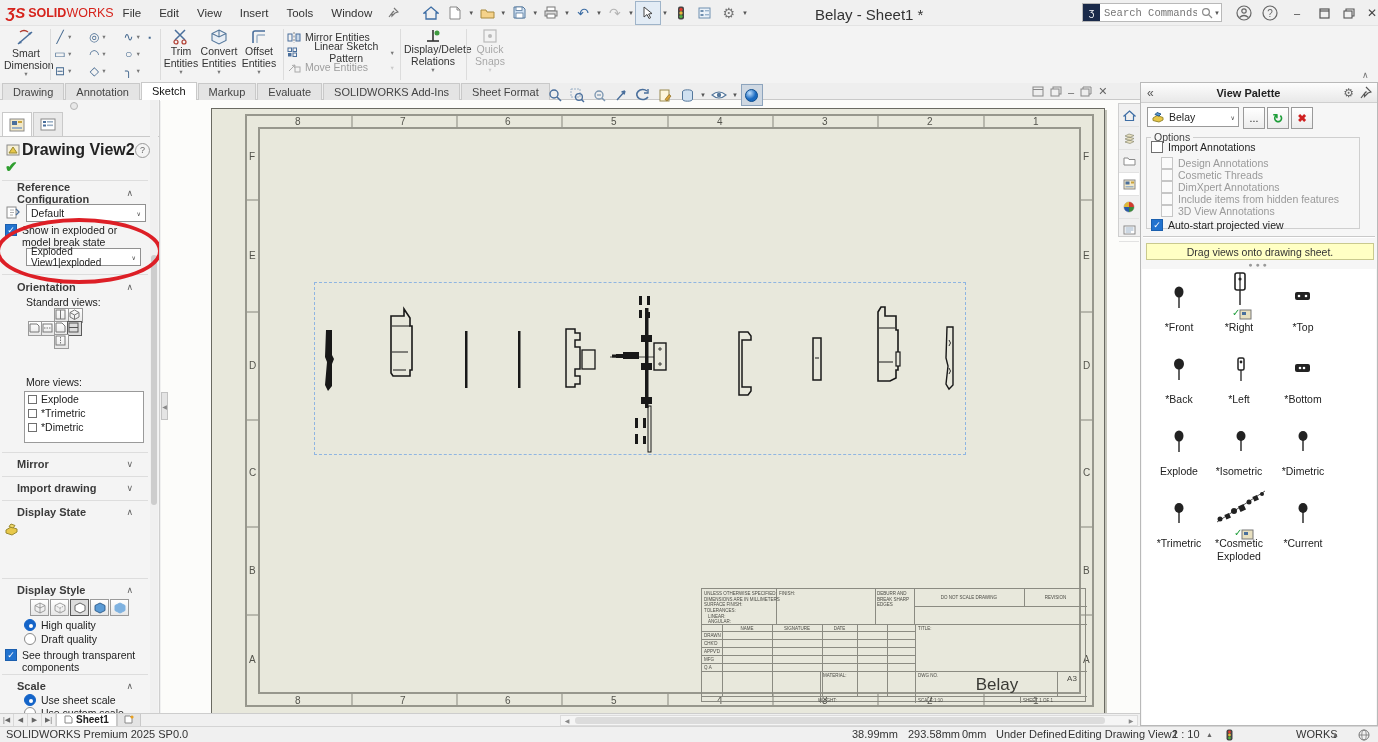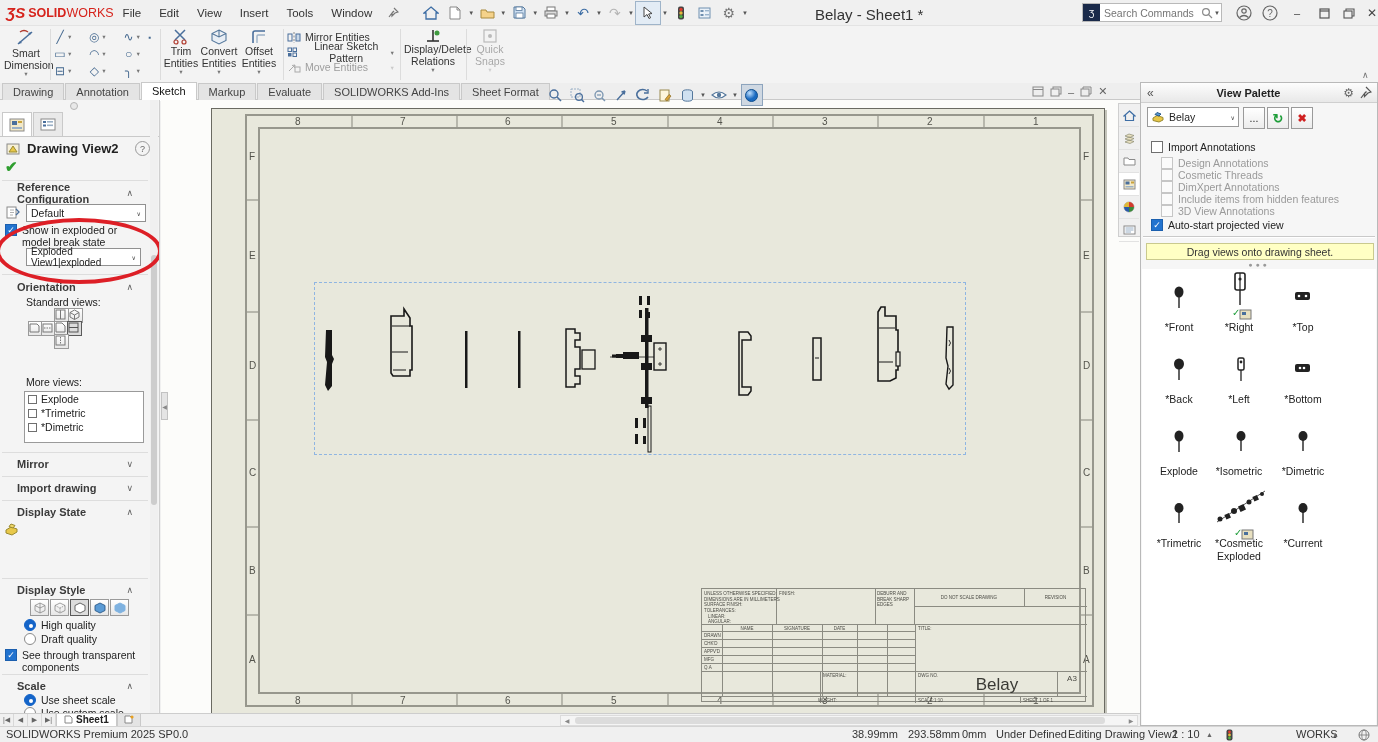--- a/index.html
+++ b/index.html
@@ -163,21 +163,21 @@
         <rect x="7" y="7" width="4" height="1.4" fill="#9ab4cd"></rect>
       </svg>
     </span>
   <span class="tbico" style="color:#777;font-size:14px">⚙</span>
   <span class="caret">▼</span>
 
   <span class="abs" style="left:815px;top:6px;font-size:15px;color:#333">Belay - Sheet1 *</span>
 
   <span class="abs row" style="left:1082px;top:3px;width:140px;height:19px;border:1px solid #b9b9b9;background:#fff">
     <span style="width:17px;height:17px;background:#1a2a4a;color:#fff;display:flex;align-items:center;justify-content:center;font-size:9px">Ʒ</span>
-    <input style="border: none; outline: none; flex: 1 1 0%; font-size: 10.5px; padding: 0px 4px; font-family: Liberation Sans, sans-serif; color: rgb(119, 119, 119); min-width: 0px;" placeholder="Search Commands">
+    <input style="border: none; outline: none; flex: 1 1 0%; font-size: 10.5px; padding: 0px 4px; font-family: Liberation Mono, monospace; color: rgb(119, 119, 119); min-width: 0px;" placeholder="Search Commands">
     <svg width="12" height="12">
         <circle cx="5" cy="5" r="3.4" fill="none" stroke="#8a8a8a" stroke-width="1.2"></circle>
         <line x1="7.6" y1="7.6" x2="11" y2="11" stroke="#8a8a8a" stroke-width="1.2"></line>
       </svg>
     <span class="caret">▼</span>
   </span>
   <span class="abs tbico" style="left:1232px;top:2px">
       <svg width="16" height="16">
         <circle cx="8" cy="8" r="7" fill="none" stroke="#666" stroke-width="1.2"></circle>
         <circle cx="8" cy="6" r="2.2" fill="none" stroke="#666" stroke-width="1.2"></circle>
@@ -371,21 +371,21 @@
         <rect x="7" y="6.5" width="6" height="1.6" fill="#9ab0c6"></rect>
       </svg>
   </div>
   <div class="abs" style="left:0;top:36px;width:160px;height:1px;background:#c9c9c9"></div>
 
   <div class="abs row" style="left:6px;top:41px;width:144px">
     <svg width="16" height="14">
         <rect x="1" y="2" width="12" height="10" fill="#f6f0d8" stroke="#8a8a8a"></rect>
         <path d="M3 10 L7 4 L11 10 Z" fill="#e8c84a" stroke="#9a8a30"></path>
       </svg>
-    <b style="margin-left:5px;font-size:13px">Drawing View2</b>
+    <b style="font-size:16px">Drawing View2</b>
     <span style="margin-left:auto;width:13px;height:13px;border:1px solid #999;border-radius:50%;font-size:9px;display:flex;align-items:center;justify-content:center;color:#666">?</span>
   </div>
   <div class="abs" style="left:5px;top:58px;font-size:15px;color:#2f9e2f;font-weight:bold">✔</div>
   <div class="sep" style="top:80px"></div>
 
   <div class="sh" style="top:84px">
     <span>Reference Configuration</span>
     <span class="chev">∧</span>
   </div>
   <div class="abs" style="left:5px;top:105px">
@@ -866,20 +866,23 @@
   <div class="vpbtn" style="left:102px;top:24px;width:20px">
       <span class="vptxt">...</span>
     </div>
   <div class="vpbtn" style="left:126px;top:24px;width:20px">
       <span style="color:#1f9e3a;font-weight:bold;font-size:13px">↻</span>
     </div>
   <div class="vpbtn" style="left:150px;top:24px;width:20px">
       <span style="color:#d02020;font-weight:bold;font-size:11px">✖</span>
     </div>
 
+  <fieldset class="abs" style="left:5px;top:48px;width:214px;height:98px;border:1px solid #cfcfcf;margin:0;padding:0">
+    <legend style="font-size:10.5px;color:#444;margin-left:4px;padding:0 3px">Options</legend>
+  </fieldset>
   <div class="vpcbrow" style="top:58px">
     <span class="cb"></span>
       <span>Import Annotations</span>
   </div>
   <div class="vpcbrow dis" style="left:20px;top:74px">
       <span class="cb dis"></span>
       <span>Design Annotations</span>
     </div>
   <div class="vpcbrow dis" style="left:20px;top:86px">
       <span class="cb dis"></span>

